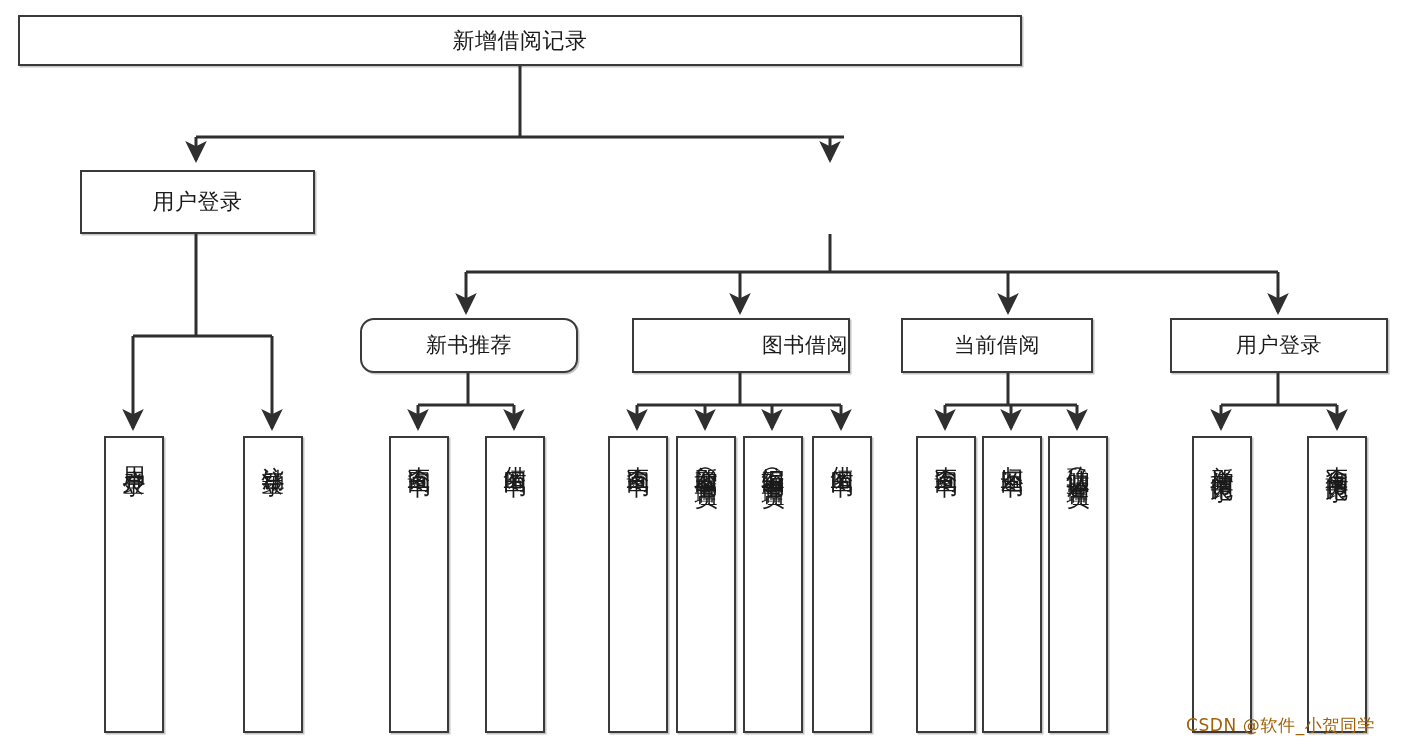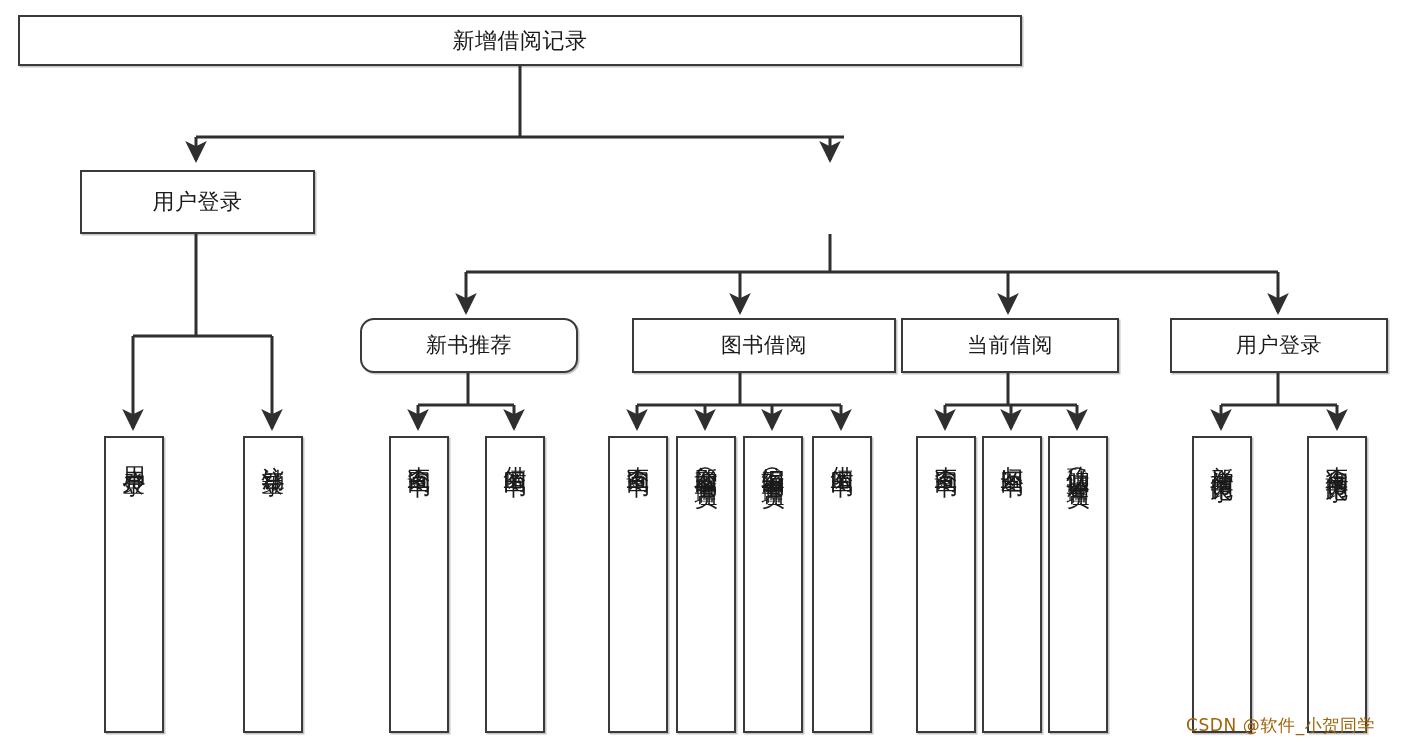--- a/index.html
+++ b/index.html
@@ -133,25 +133,25 @@
 
   <div class="node level2" style="left:80px; top:170px; width:235px; height:64px;">
     <span class="label">用户登录</span>
   </div>
 
 
   <div class="node level3" style="left:360px; top:318px; width:218px; height:55px;border-radius:14px;">
     <span class="label">新书推荐</span>
   </div>
 
-  <div class="node level3" style="left:632px; top:318px; width:264px; height:55px;">
+  <div class="node level3" style="left:632px; top:318px; width:218px; height:55px;justify-content:flex-end;">
     <span class="label">图书借阅</span>
   </div>
 
-  <div class="node level3" style="left:901px; top:318px; width:218px; height:55px;">
+  <div class="node level3" style="left:901px; top:318px; width:192px; height:55px;">
     <span class="label">当前借阅</span>
   </div>
 
   <div class="node level3" style="left:1170px; top:318px; width:218px; height:55px;">
     <span class="label">用户登录</span>
   </div>
 
   <div class="node vertical" style="left:104px; top:436px; width:60px; height:297px;">
     <span class="label">用户登录</span>
   </div>

